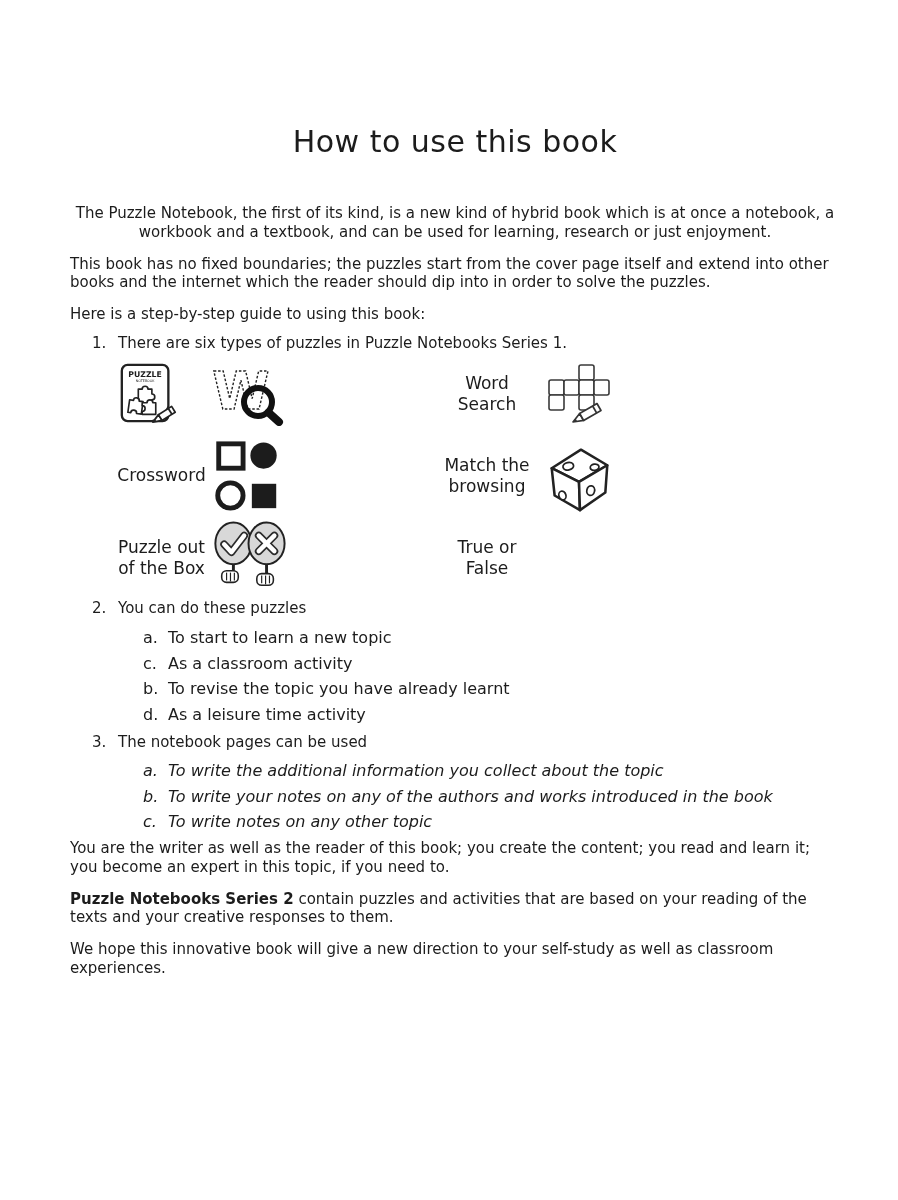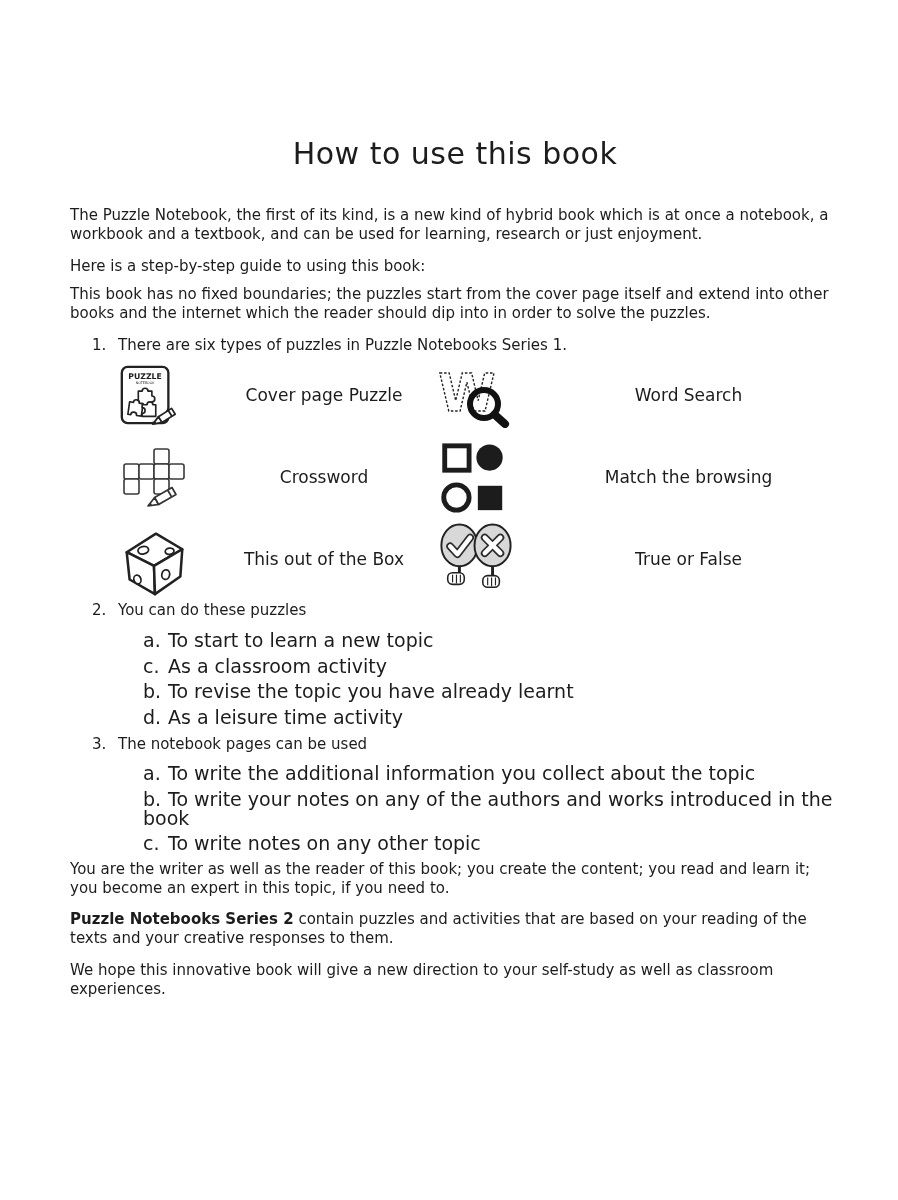--- a/index.html
+++ b/index.html
@@ -5,66 +5,66 @@
   html,body { margin:0; padding:0; background:#ffffff; }
   .page {
     position:relative;
     width:898px; height:1200px;
     background:#ffffff;
     font-family:"DejaVu Sans", sans-serif;
     color:var(--text, #1c1c1c);
     overflow:hidden;
     box-sizing:border-box;
   }
-  .content { padding:16px 58px 0 70px; box-sizing:border-box; }
+  .content { padding:4px 58px 0 70px; box-sizing:border-box; }
   h1.title {
     margin:0; padding-top:120px;
     font-size:30px; line-height:1.2; font-weight:400;
     text-align:center; letter-spacing:0.5px;
   }
   p.body { font-size:15px; line-height:18.75px; margin:0 0 13px 0; }
-  p.first { margin-top:34px; }
+  p.first { margin-top:44px;text-align:center; }
   p.guide { margin-bottom:10px; }
   .step { font-size:15px; line-height:18.75px; margin-left:22px; }
   .step .num { display:inline-block; width:26px; }
   .icon-grid {
     display:grid;
     grid-template-columns:99px 226px 100px 1fr;
     grid-auto-rows:82px;
     align-items:center;
     margin:0 0 0 42px;
     text-align:center;
   }
   .icon-cell { display:flex; align-items:center; }
   .icon-label { font-size:17px; line-height:1.2; }
   .solve-note { font-size:15px; line-height:18.75px; margin:46px 0 13px 50px; width:655px; }
   .sub-list { margin:12px 0 8px 73px; }
-  .sub-list.second { margin-top:11px; margin-bottom:4px; }
-  .sub-item { font-size:19px; line-height:18.75px; margin-bottom:6.8px; }
+  .sub-list.second { margin-top:11px; margin-bottom:4px;font-style:italic; }
+  .sub-item { font-size:16px; line-height:18.75px; margin-bottom:6.8px; }
   .sub-item .letter { display:inline-block; width:25px; }
   p.close { margin:0 0 13px 0; }
   p.close.last { margin-bottom:0; }
   .bold { font-weight:700; }
   svg { display:block; }
   svg text { font-family:"DejaVu Sans", sans-serif; }
   .outline-shape { fill:none; stroke:#1c1c1c; }
   .filled-shape { fill:#1c1c1c; }
   .paddle { fill:var(--paddle-fill, #d8d8d8); stroke:#222; stroke-width:2; }
 </style>
 </head>
 <body>
 
 <div class="page">
   <div class="content">
 
     <h1 class="title">How to use this book</h1>
 
     <p class="body first">The Puzzle Notebook, the first of its kind, is a new kind of hybrid book which is at once a notebook, a workbook and a textbook, and can be used for learning, research or just enjoyment.</p>
+    <p class="body">This book has no fixed boundaries; the puzzles start from the cover page itself and extend into other books and the internet which the reader should dip into in order to solve the puzzles.</p>
     <p class="body guide">Here is a step-by-step guide to using this book:</p>
-    <p class="body">This book has no fixed boundaries; the puzzles start from the cover page itself and extend into other books and the internet which the reader should dip into in order to solve the puzzles.</p>
 
     <div class="step">
       <span class="num">1.</span><span>There are six types of puzzles in Puzzle Notebooks Series 1.</span>
     </div>
 
     <div class="icon-grid">
 
       <div class="icon-cell">
         <svg width="72" height="64" viewBox="0 0 74 66" aria-hidden="true">
           <rect x="10" y="3" width="48" height="58" rx="6" fill="#fff" stroke="#222" stroke-width="2.4"></rect>
@@ -77,21 +77,20 @@
             <path d="M31,42 h5 a3,3 0 1,1 6,0 h3 v12 h-14 v-3 a3,3 0 1,0 0,-6 z"></path>
           </g>
           <g transform="translate(42,62) rotate(-32)" fill="#fff" stroke="#222" stroke-width="1.8" stroke-linejoin="round">
             <polygon points="0,0 9,-3.5 9,3.5"></polygon>
             <polygon points="0,0 3.5,-1.4 3.5,1.4" fill="#222" stroke="none"></polygon>
             <rect x="9" y="-3.5" width="16" height="7"></rect>
             <line x1="21" y1="-3.5" x2="21" y2="3.5"></line>
           </g>
         </svg>
       </div>
-      <div class="icon-label">Cover page Puzzle</div>
 
       <div class="icon-cell">
         <svg width="76" height="64" viewBox="0 0 76 64" aria-hidden="true">
           <text x="30" y="47" font-size="52" font-weight="bold" text-anchor="middle" fill="#fff" stroke="#222" stroke-width="1.4" stroke-dasharray="2.5,1.8">W</text>
           <circle cx="47" cy="40" r="14" fill="none" stroke="#111" stroke-width="6"></circle>
           <line x1="57.5" y1="50.5" x2="68" y2="60" stroke="#111" stroke-width="8" stroke-linecap="round"></line>
         </svg>
       </div>
       <div class="icon-label">Word Search</div>
 
@@ -134,21 +133,21 @@
             <polygon points="40,46 69,29 67,57 41,75"></polygon>
           </g>
           <g fill="#fff" stroke="#222" stroke-width="1.8">
             <ellipse cx="29" cy="30" rx="5.5" ry="3.8" transform="rotate(-12 29 30)"></ellipse>
             <ellipse cx="56" cy="31" rx="4.5" ry="3.2" transform="rotate(-10 56 31)"></ellipse>
             <ellipse cx="52" cy="55" rx="4" ry="5" transform="rotate(12 52 55)"></ellipse>
             <ellipse cx="23" cy="60" rx="3.6" ry="4.6" transform="rotate(-18 23 60)"></ellipse>
           </g>
         </svg>
       </div>
-      <div class="icon-label">This out of the Box</div>
+      <div class="icon-label">Puzzle out of the Box</div>
 
       <div class="icon-cell">
         <svg width="76" height="78" viewBox="0 0 76 80" aria-hidden="true">
           <rect x="20.5" y="44" width="3" height="20" fill="#222"></rect>
           <rect x="54.5" y="46" width="3" height="20" fill="#222"></rect>
           <ellipse class="paddle" cx="22" cy="25" rx="18.5" ry="21.5"></ellipse>
           <ellipse class="paddle" cx="56" cy="25" rx="18.5" ry="21.5"></ellipse>
           <path d="M12.5,26 L20,34 L33,17" fill="none" stroke="#2b2b2b" stroke-width="8" stroke-linecap="round" stroke-linejoin="round"></path>
           <path d="M12.5,26 L20,34 L33,17" fill="none" stroke="#fff" stroke-width="4.5" stroke-linecap="round" stroke-linejoin="round"></path>
           <g stroke="#2b2b2b" stroke-width="8" stroke-linecap="round">

